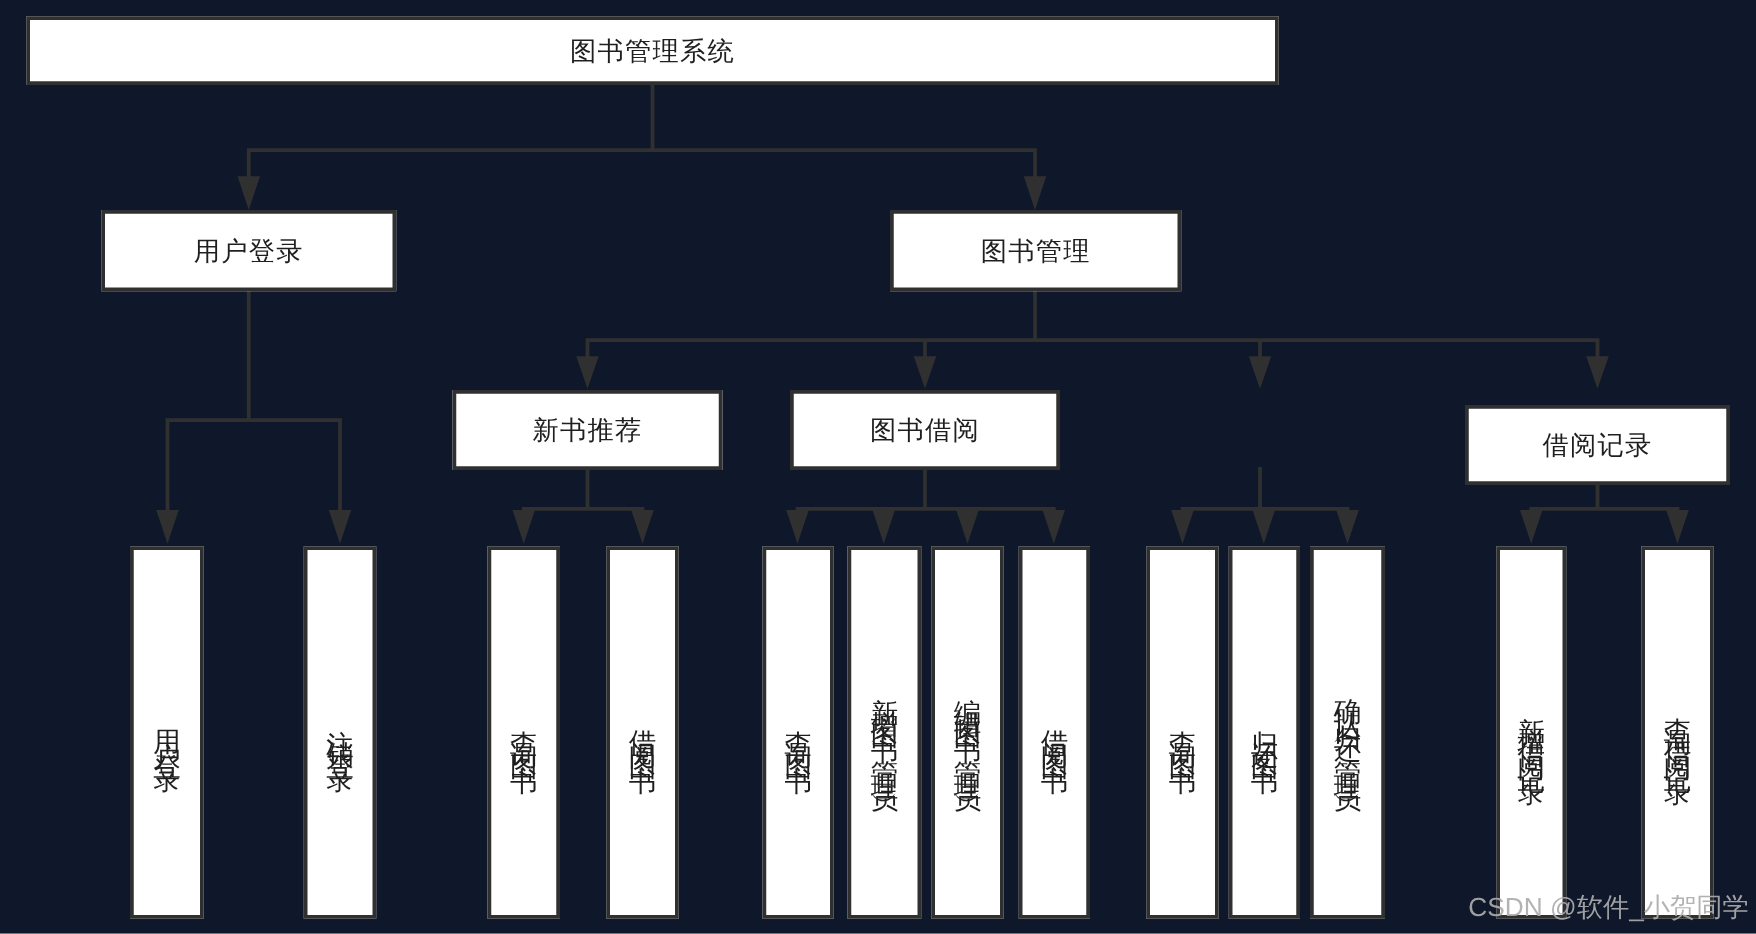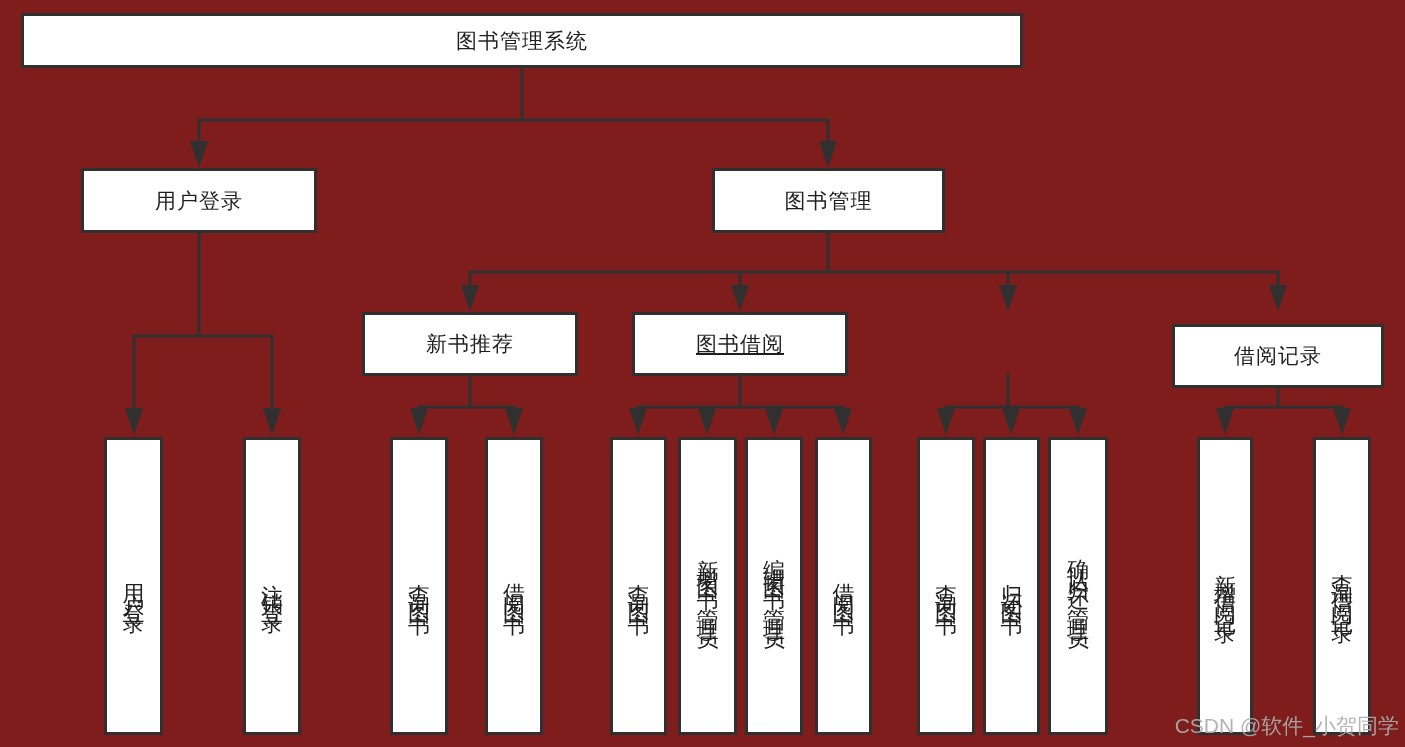--- a/index.html
+++ b/index.html
@@ -1,20 +1,20 @@
 <!DOCTYPE html>
 <html><head>
 <meta charset="utf-8">
 <style>
   html, body { margin: 0; padding: 0; background: #ffffff; }
   .canvas {
     position: relative;
     width: 1405px;
     height: 747px;
-    background: #7f1d1d;
+    background: #0f172a;
     font-family: "Liberation Sans", "DejaVu Sans", sans-serif;
     overflow: hidden;
   }
   .connectors {
     position: absolute;
     left: 0; top: 0;
     width: 1405px; height: 747px;
     z-index: 1;
   }
   .box {
@@ -106,21 +106,21 @@
   <div class="box l2" style="left:81px; width:236px;">
     <span class="hlabel">用户登录</span>
   </div>
   <div class="box l3" style="left:362px; width:216px;">
     <span class="hlabel">新书推荐</span>
   </div>
 
   <div class="box l2" style="left:712px; width:233px;">
     <span class="hlabel">图书管理</span>
   </div>
-  <div class="box l3" style="left:632px; width:216px;text-decoration:underline;">
+  <div class="box l3" style="left:632px; width:216px;">
     <span class="hlabel">图书借阅</span>
   </div>
   <div class="box l3" style="left:1172px; width:212px;margin-top:12px;">
     <span class="hlabel">借阅记录</span>
   </div>
 
   <div class="box leaf" style="left:104px; width:59px;">
     <span class="vlabel">用户登录</span>
   </div>
   <div class="box leaf" style="left:243px; width:58px;">

